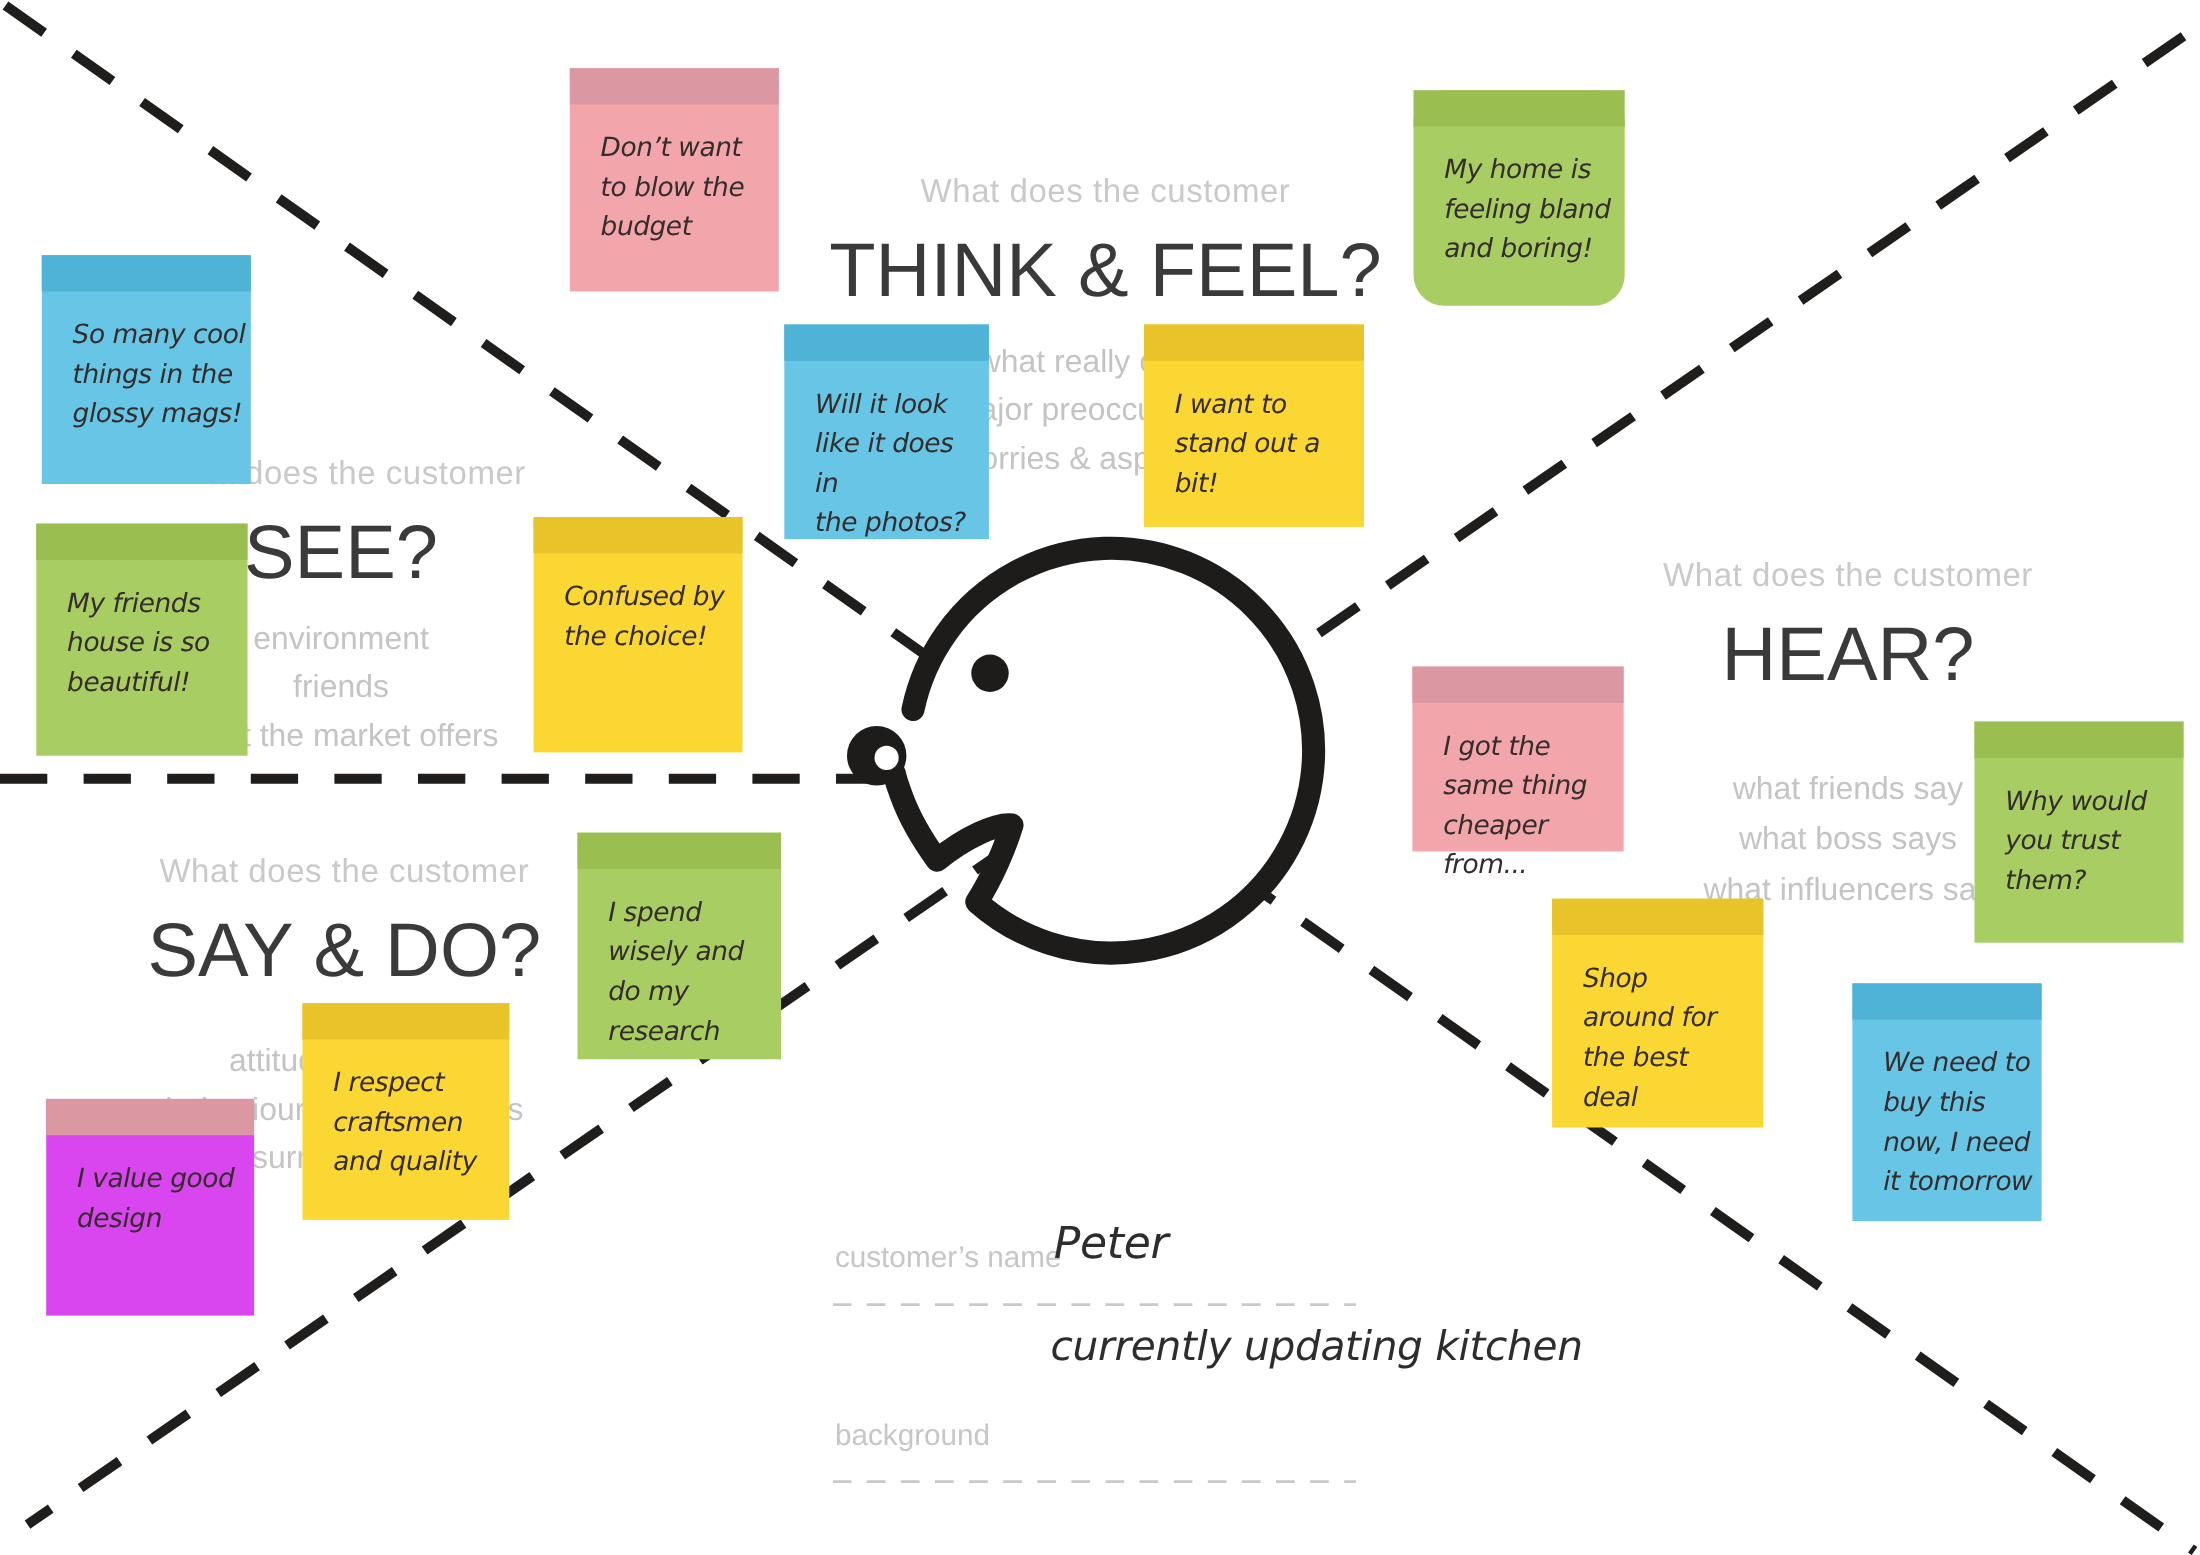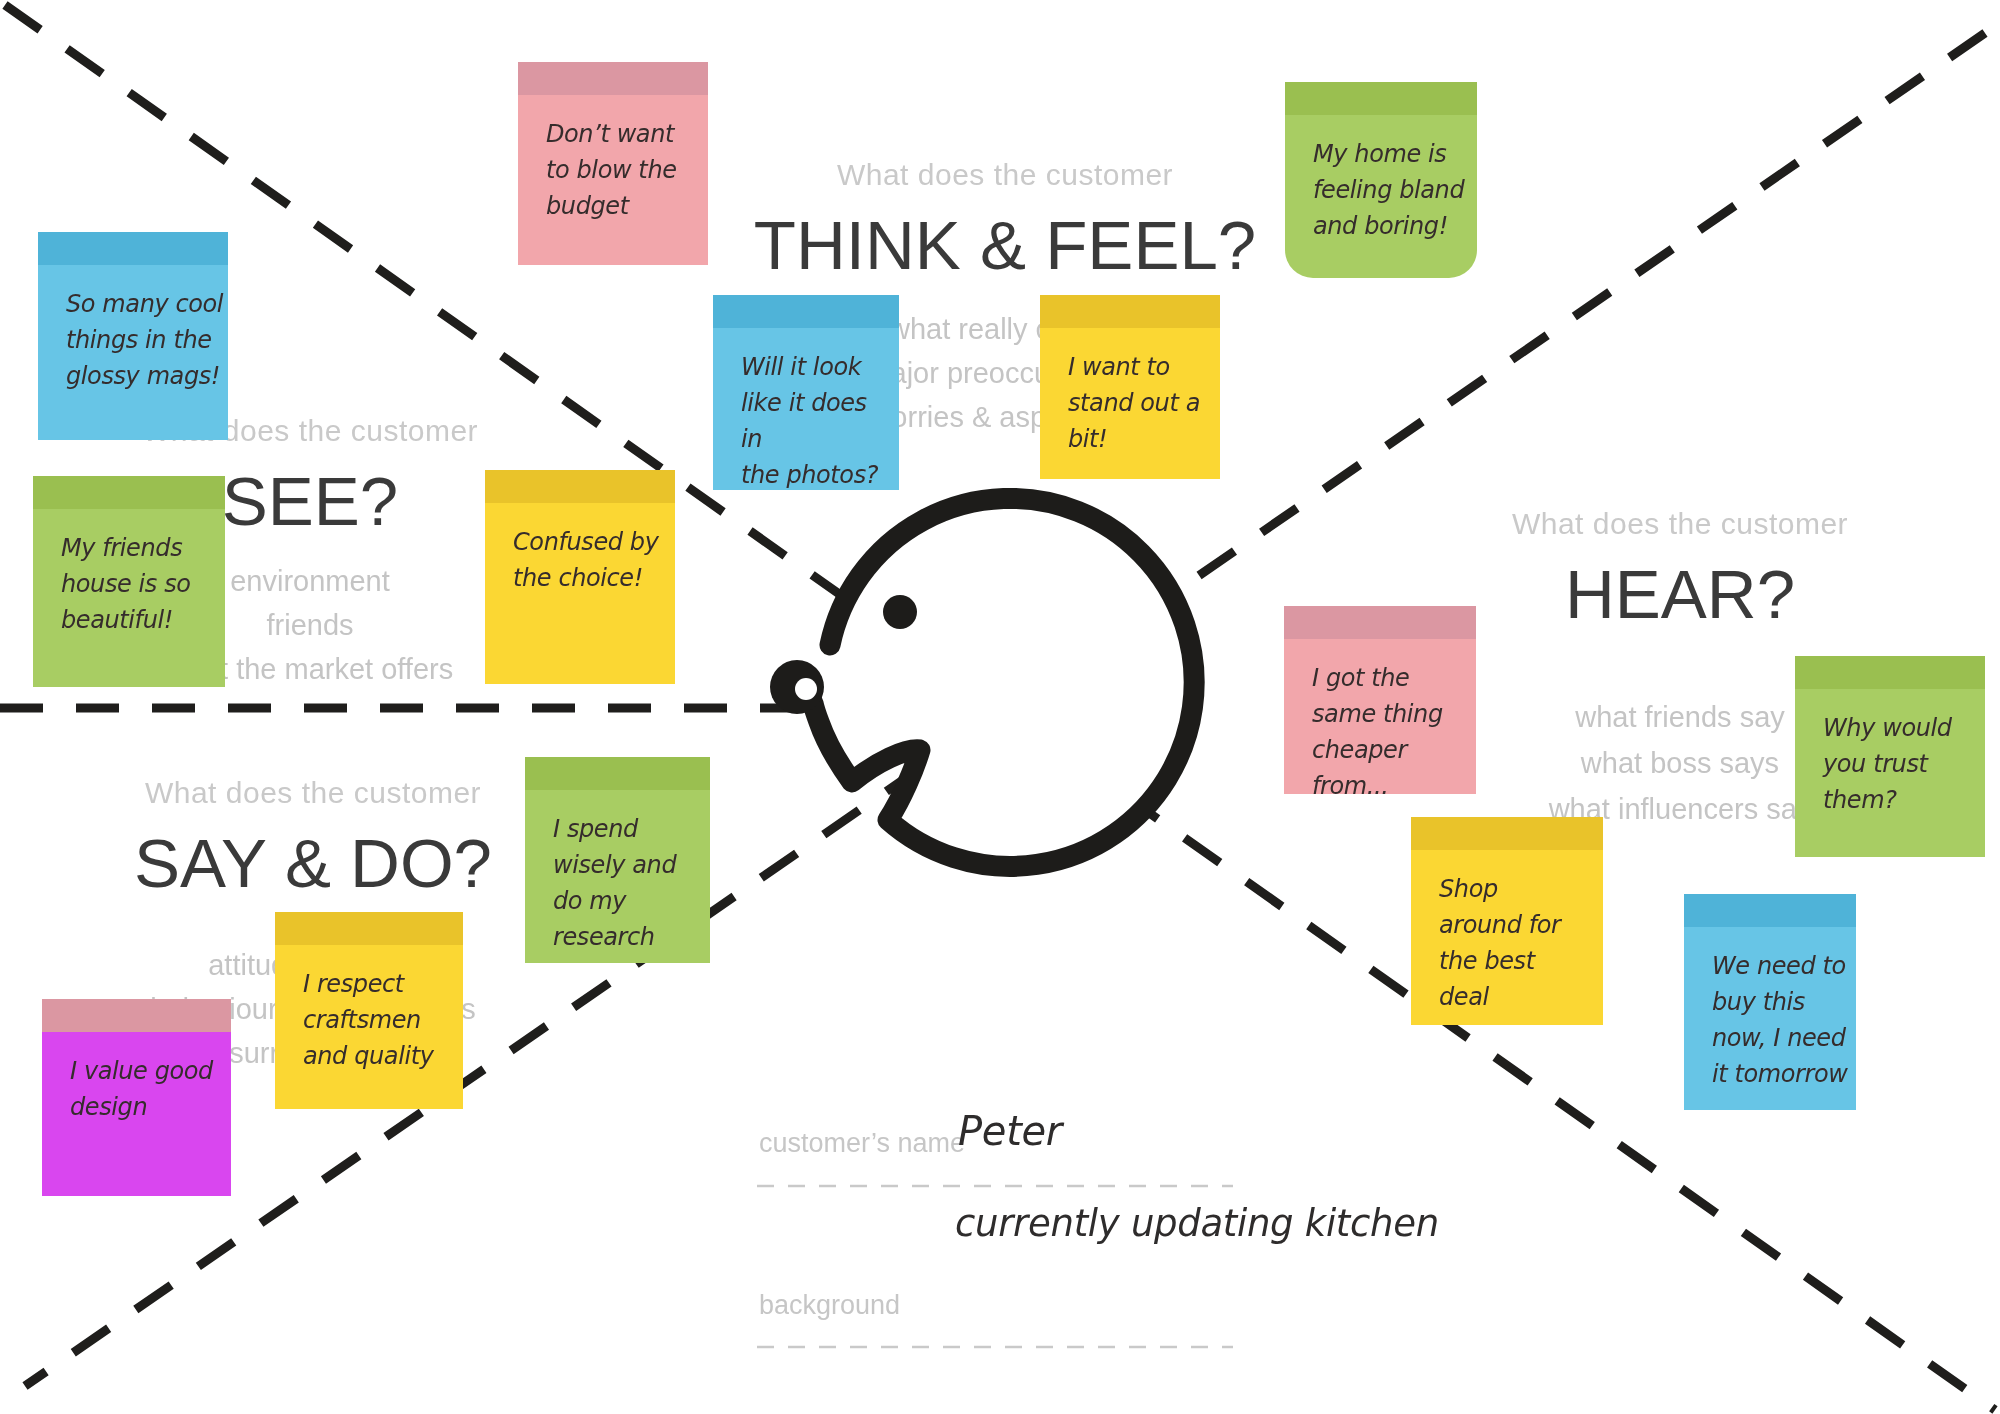--- a/index.html
+++ b/index.html
@@ -127,21 +127,21 @@
         </div>
       </div>
       <div class="note" style="left: 713px; top: 295px; width: 186px; height: 195px; background: rgb(103, 197, 230);">
         <div class="note-strip" style="background: rgb(79, 179, 216);"></div>
         <div class="note-text">
           <div>Will it look</div>
           <div>like it does in</div>
           <div>the photos?</div>
         </div>
       </div>
-      <div class="note" style="left: 1040px; top: 295px; width: 180px; height: 184px; background: rgb(251, 215, 51);">
+      <div class="note" style="left: 1040px; top: 295px; width: 200px; height: 184px; background: rgb(251, 215, 51);">
         <div class="note-strip" style="background: rgb(233, 195, 42);"></div>
         <div class="note-text">
           <div>I want to</div>
           <div>stand out a</div>
           <div>bit!</div>
         </div>
       </div>
       <div class="note" style="left: 33px; top: 476px; width: 192px; height: 211px; background: rgb(168, 205, 99);">
         <div class="note-strip" style="background: rgb(154, 191, 80);"></div>
         <div class="note-text">
@@ -174,21 +174,21 @@
           <div>and quality</div>
         </div>
       </div>
       <div class="note" style="left: 42px; top: 999px; width: 189px; height: 197px; background: #d946ef;">
         <div class="note-strip" style="background: rgb(219, 151, 162);"></div>
         <div class="note-text">
           <div>I value good</div>
           <div>design</div>
         </div>
       </div>
-      <div class="note" style="left: 1284px; top: 606px; width: 192px; height: 188px; background: rgb(242, 166, 171);">
+      <div class="note" style="left: 1284px; top: 606px; width: 192px; height: 168px; background: rgb(242, 166, 171);">
         <div class="note-strip" style="background: rgb(219, 151, 162);"></div>
         <div class="note-text">
           <div>I got the</div>
           <div>same thing</div>
           <div>cheaper</div>
           <div>from...</div>
         </div>
       </div>
       <div class="note" style="left: 1411px; top: 817px; width: 192px; height: 208px; background: rgb(251, 215, 51);">
         <div class="note-strip" style="background: rgb(233, 195, 42);"></div>

